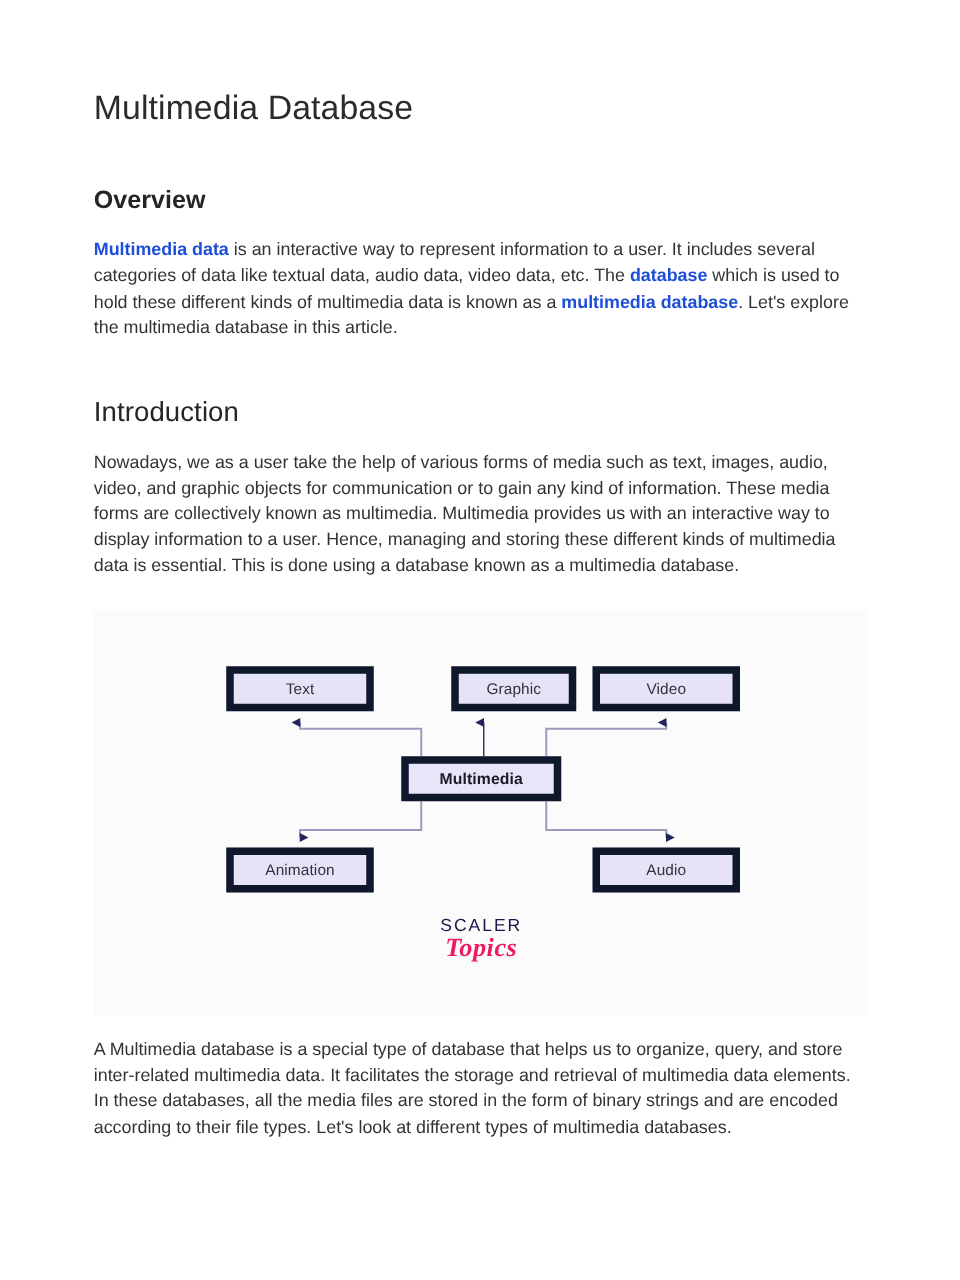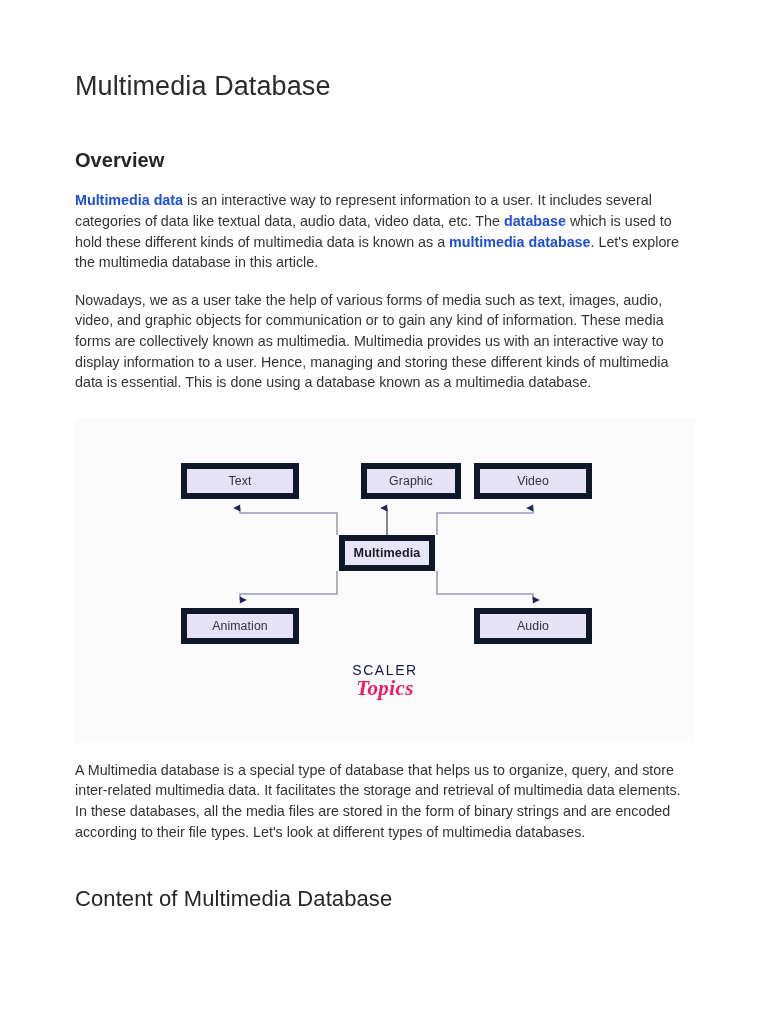--- a/index.html
+++ b/index.html
@@ -101,21 +101,21 @@
     font-size: 12.6px;
     color: #1b1b28;
     background: #e9e5f8;
   }
   .node-text { pointer-events: none; }
 
   
   #node-text      { left: 106px;  top: 45px;  width: 118px; height: 36px; }
   #node-graphic   { left: 253px;  top: 45px;  width: 100px; height: 36px; margin-left: 33px; }
   #node-video     { left: 399px;  top: 45px;  width: 118px; height: 36px; }
-  #node-center    { left: 264px;  top: 117px; width: 96px; height: 36px; }
+  #node-center    { left: 246px;  top: 117px; width: 128px; height: 36px; }
   #node-animation { left: 106px;  top: 190px; width: 118px; height: 36px; }
   #node-audio     { left: 399px;  top: 190px; width: 118px; height: 36px; }
 
   .connectors {
     position: absolute;
     left: 0; top: 0;
     width: 620px;
     height: 260px;
     overflow: visible;
   }
@@ -153,20 +153,21 @@
 
 <div class="page">
   <div class="content">
 
     <h1 class="doc-title">Multimedia Database</h1>
 
     <h2 class="sec-small">Overview</h2>
 
     <p class="body-text"><b>Multimedia data</b><span> is an interactive way to represent information to a user. It includes several categories of data like textual data, audio data, video data, etc. The </span><b>database</b><span> which is used to hold these different kinds of multimedia data is known as a </span><b>multimedia database</b><span>. Let's explore the multimedia database in this article.</span></p>
 
+    <h2 class="sec-large">Introduction</h2>
 
     <p class="body-text">Nowadays, we as a user take the help of various forms of media such as text, images, audio, video, and graphic objects for communication or to gain any kind of information. These media forms are collectively known as multimedia. Multimedia provides us with an interactive way to display information to a user. Hence, managing and storing these different kinds of multimedia data is essential. This is done using a database known as a multimedia database.</p>
 
     <div class="figure">
       <div class="diagram">
 
         <svg class="connectors" viewBox="0 0 620 260" width="620" height="260" xmlns="http://www.w3.org/2000/svg">
           <defs>
             <marker id="arrow-up" markerWidth="9" markerHeight="9" refX="4.5" refY="7.4" orient="auto" markerUnits="userSpaceOnUse">
               <path d="M4.5,0.6 L8.1,7.6 L0.9,7.6 Z" fill="#23235c"></path>
@@ -208,16 +209,15 @@
       </div>
 
       <div class="logo">
         <span class="logo-scaler">SCALER</span>
         <span class="logo-topics">Topics</span>
       </div>
     </div>
 
     <p class="body-text">A Multimedia database is a special type of database that helps us to organize, query, and store inter-related multimedia data. It facilitates the storage and retrieval of multimedia data elements. In these databases, all the media files are stored in the form of binary strings and are encoded according to their file types. Let's look at different types of multimedia databases.</p>
 
-    <h2 class="sec-large">Content of Multimedia Database</h2>
 
   </div>
 </div>
 
 </body></html>

